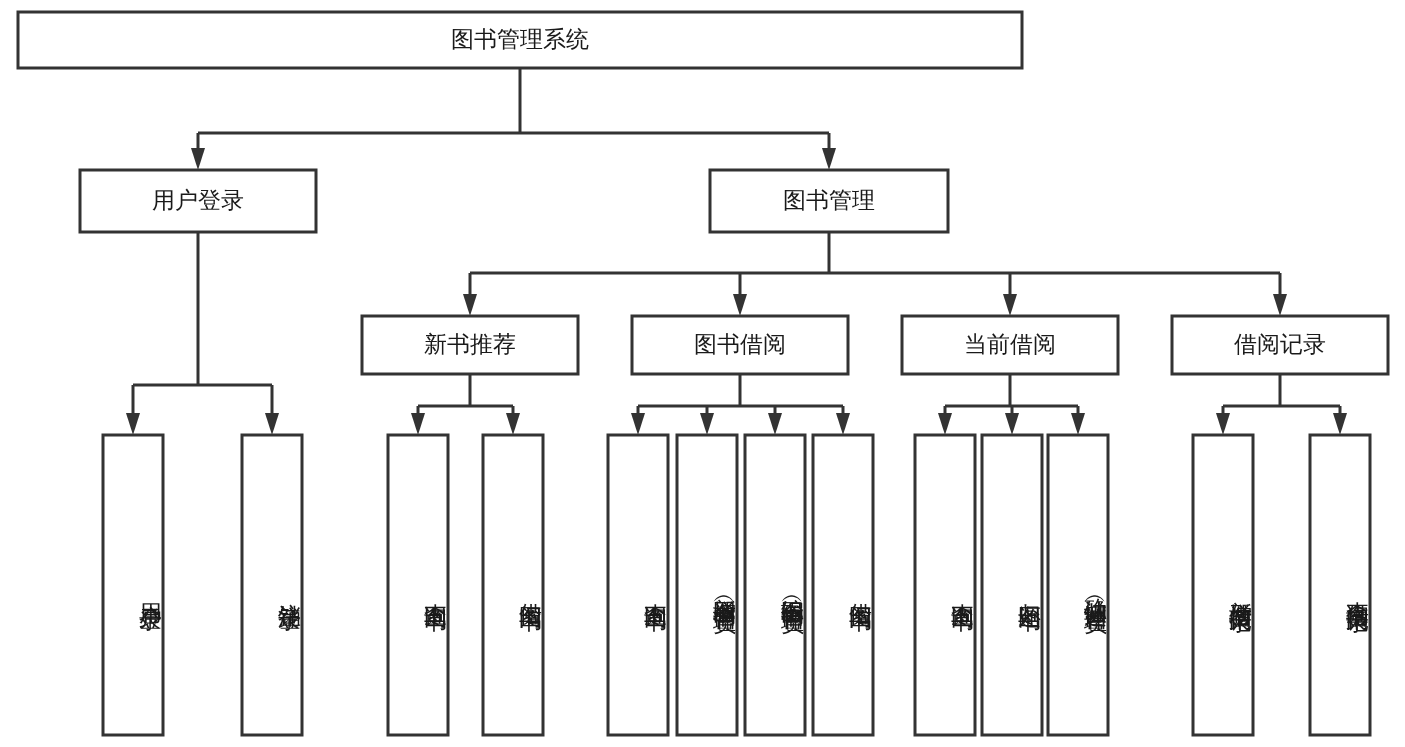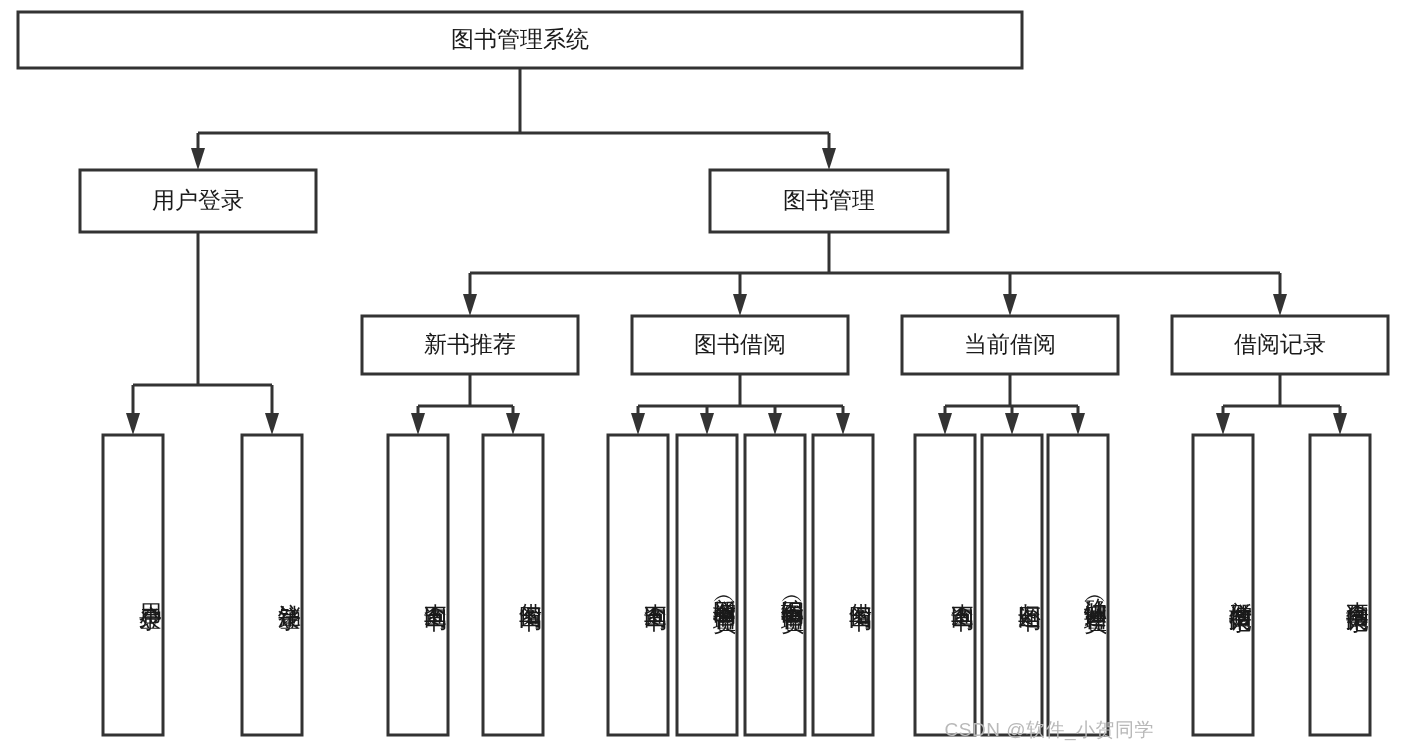--- a/index.html
+++ b/index.html
@@ -175,14 +175,13 @@
       <div class="node-label-v" style="left: 677px; top: 449px; width: 60px; height: 280px;">新增图书（管理员）</div>
       <div class="node-label-v" style="left: 745px; top: 449px; width: 60px; height: 280px;">编辑图书（管理员）</div>
       <div class="node-label-v" style="left: 813px; top: 449px; width: 60px; height: 280px;">借阅图书</div>
       <div class="node-label-v" style="left: 915px; top: 449px; width: 60px; height: 280px;">查询图书</div>
       <div class="node-label-v" style="left: 982px; top: 449px; width: 60px; height: 280px;">归还图书</div>
       <div class="node-label-v" style="left: 1048px; top: 449px; width: 60px; height: 280px;">确认归还（管理员）</div>
       <div class="node-label-v" style="left: 1193px; top: 449px; width: 60px; height: 280px;">新增借阅记录</div>
       <div class="node-label-v" style="left: 1310px; top: 449px; width: 60px; height: 280px;">查询借阅记录</div>
     </div>
 
-  <div class="watermark">CSDN @软件_小贺同学</div>
 </div>
 
 </body></html>

